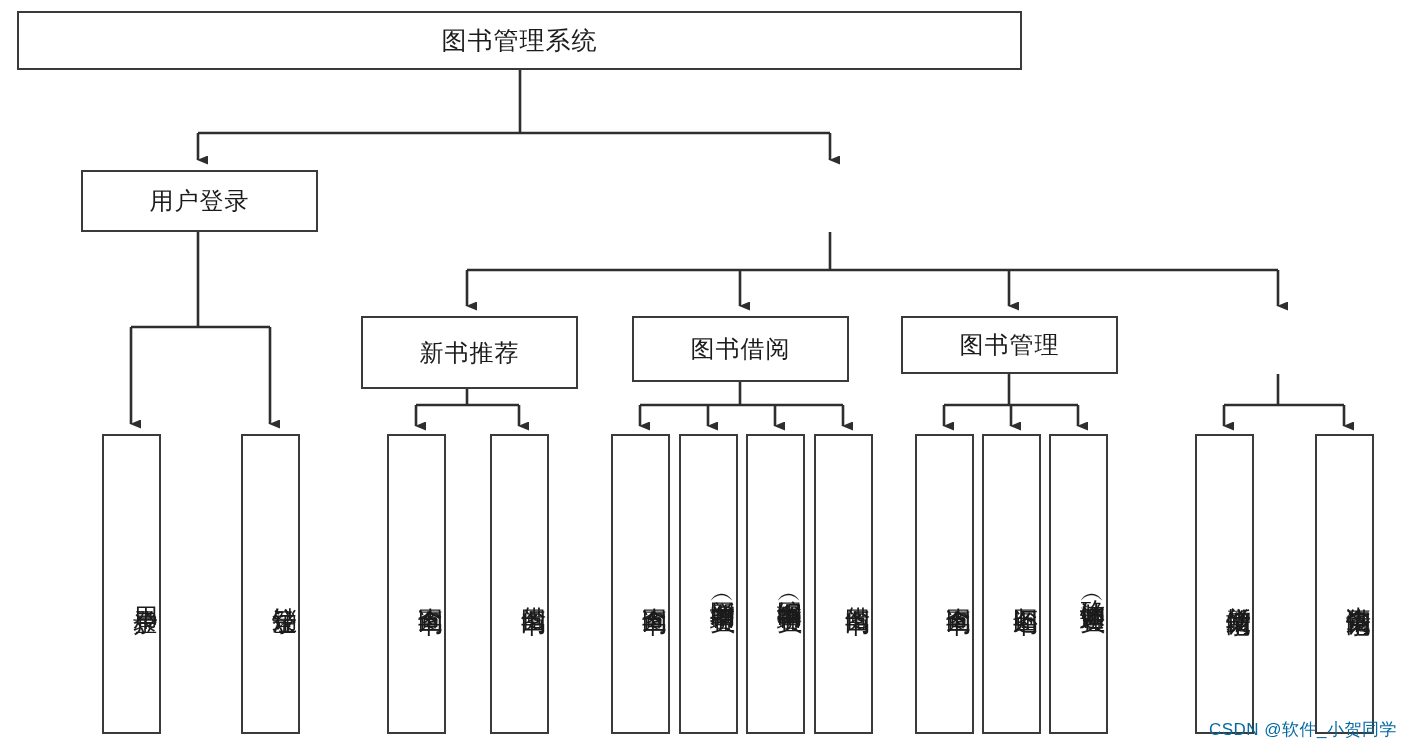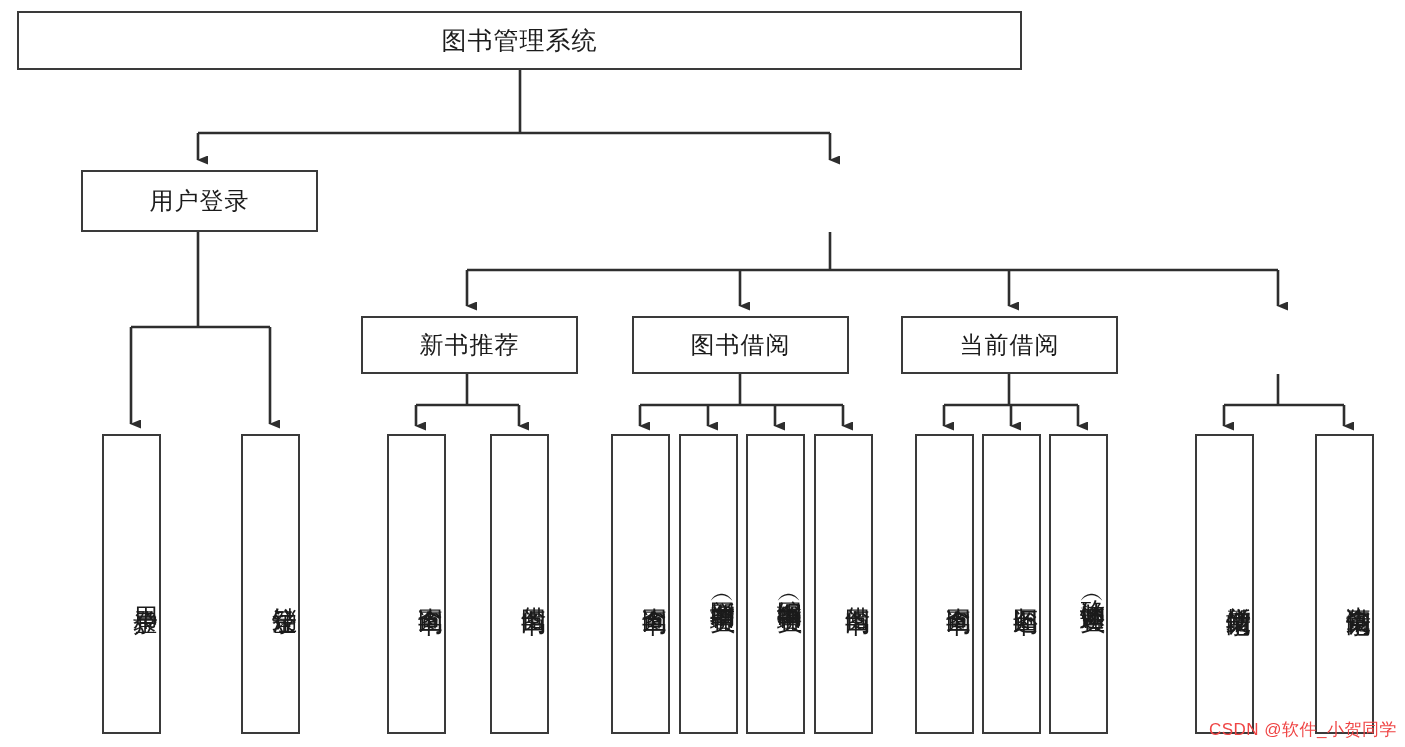--- a/index.html
+++ b/index.html
@@ -57,21 +57,21 @@
     text-align: left;
   }
   .node-v.tall {
     padding-top: 6px;
   }
   .watermark {
     position: absolute;
     right: 8px;
     bottom: 6px;
     font-size: 17px;
-    color: #ef4444;
+    color: #0369a1;
     letter-spacing: 0.5px;
     white-space: nowrap;
     z-index: 3;
     font-family: "Liberation Sans", "DejaVu Sans", sans-serif;
   }
 </style>
 </head>
 <body>
 
 <div id="diagram-canvas">
@@ -123,23 +123,23 @@
       <path d="M 1224 405 L 1344 405"></path>
       <path d="M 1224 405 L 1224 426" marker-end="url(#arrowhead)"></path>
       <path d="M 1344 405 L 1344 426" marker-end="url(#arrowhead)"></path>
     </g>
   </svg>
 
   <div class="node node-h node-root" style="left:17px; top:11px; width:1005px; height:59px;">图书管理系统</div>
 
   <div class="node node-h" style="left:81px; top:170px; width:237px; height:62px;">用户登录</div>
 
-  <div class="node node-h" style="left:361px; top:316px; width:217px; height:58px;">新书推荐</div>
-  <div class="node node-h" style="left:632px; top:316px; width:217px; height:58px;">图书借阅</div>
-  <div class="node node-h" style="left:901px; top:316px; width:217px; height:58px;">当前借阅</div>
+  <div class="node node-h" style="left:361px; top:316px; width:217px; height:73px;">新书推荐</div>
+  <div class="node node-h" style="left:632px; top:316px; width:217px; height:66px;">图书借阅</div>
+  <div class="node node-h" style="left:901px; top:316px; width:217px; height:58px;">图书管理</div>
 
   <div class="node node-v" style="left:102px; top:434px; width:59px; height:300px;">用户登录</div>
   <div class="node node-v" style="left:241px; top:434px; width:59px; height:300px;">注销登录</div>
 
   <div class="node node-v" style="left:387px; top:434px; width:59px; height:300px;">查询图书</div>
   <div class="node node-v" style="left:490px; top:434px; width:59px; height:300px;">借阅图书</div>
 
   <div class="node node-v" style="left:611px; top:434px; width:59px; height:300px;">查询图书</div>
   <div class="node node-v tall" style="left:679px; top:434px; width:59px; height:300px;">新增图书（管理员）</div>
   <div class="node node-v tall" style="left:746px; top:434px; width:59px; height:300px;">编辑图书（管理员）</div>

